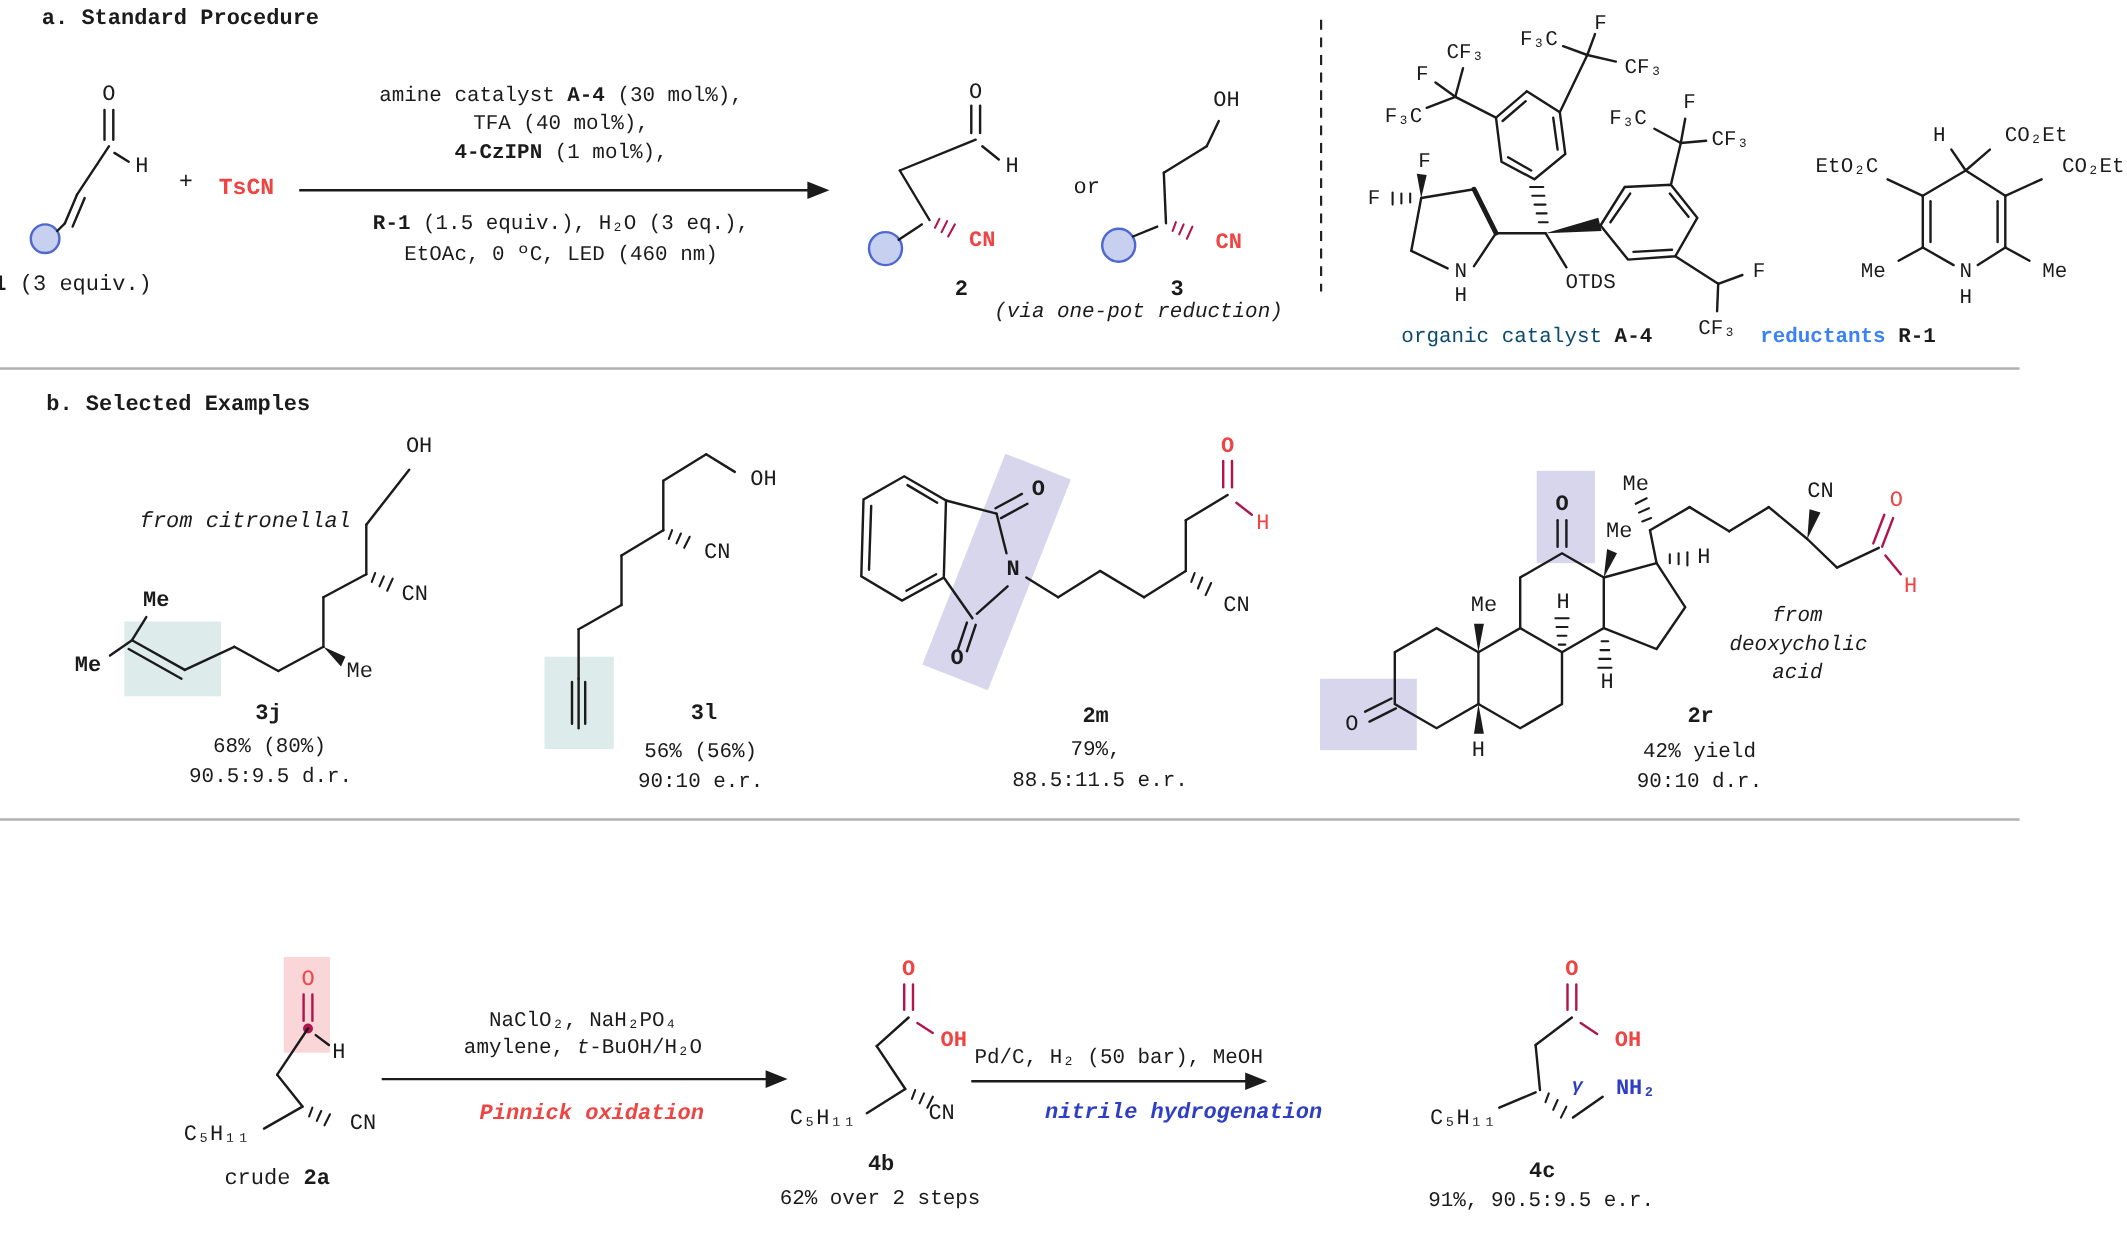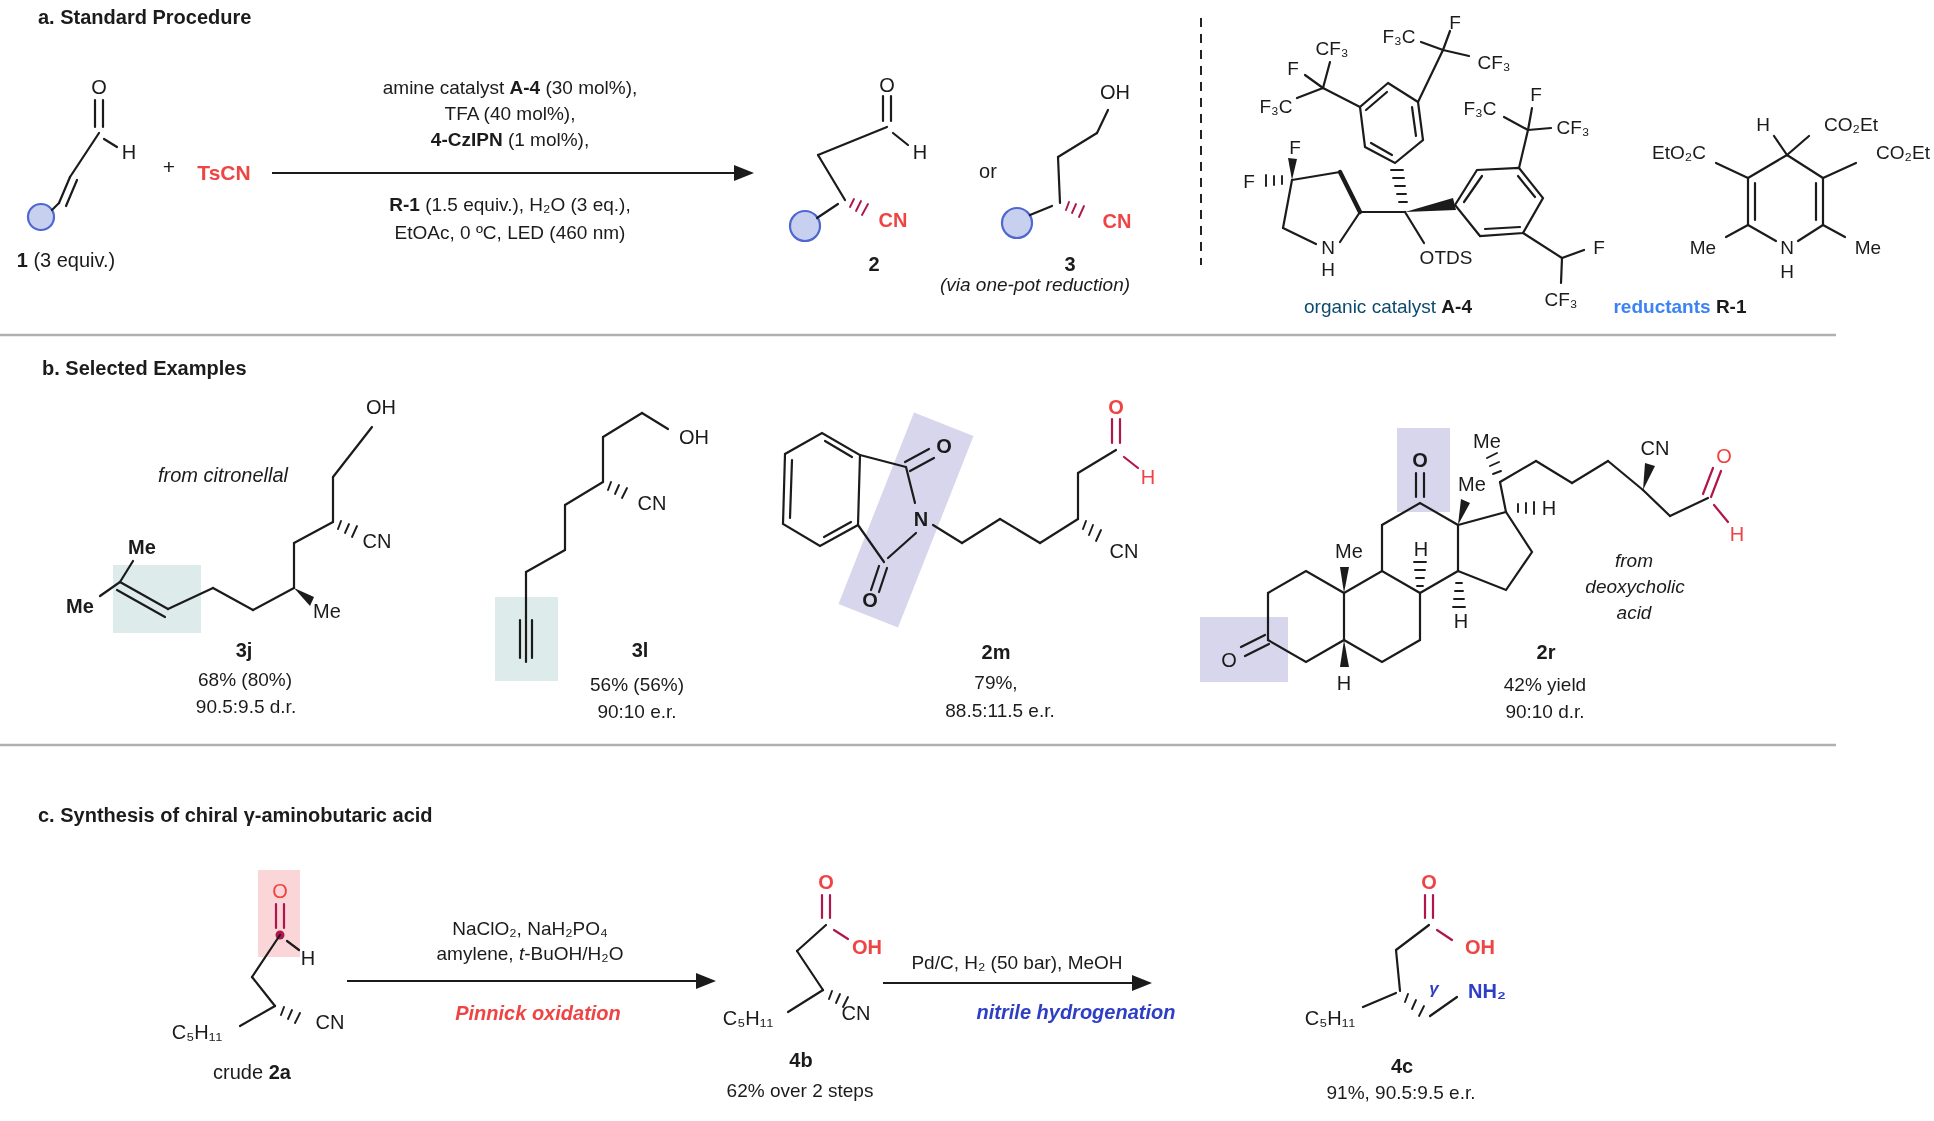--- a/index.html
+++ b/index.html
@@ -1,18 +1,18 @@
 <!DOCTYPE html>
 <html><head>
 <meta charset="utf-8">
 <style>
   *{margin:0;padding:0;box-sizing:border-box}
   html,body{background:#ffffff}
   #canvas{position:relative;width:1934px;height:1121px;background:#fff;overflow:hidden;
-          font-family:Liberation Sans, sans-serif;color:#1b1b1b}
+          font-family:Liberation Mono, monospace;color:#1b1b1b}
   svg.layer{position:absolute;left:0;top:0}
   .lbl{position:absolute;transform:translate(-50%,-50%);white-space:nowrap;font-size:20px;line-height:1}
   .tl{position:absolute;transform:translateY(-50%);white-space:nowrap;font-size:20px;font-weight:bold}
   .s17{font-size:17px}.s19{font-size:19px}.s21{font-size:21px}
   .b{font-weight:bold}.i{font-style:italic}
   .crimson{color:#ef4444}
   .blue{color:#0c4a6e}
   .royal{color:#2e3fc6}
   .indigo{color:#3b82f6}
   .bond{stroke:#1b1b1b;stroke-width:2.2;fill:none;stroke-linecap:round}
@@ -303,21 +303,20 @@
       <line class="bond" x1="1363" y1="1007" x2="1396" y2="993"></line>
       <line class="bond thin" x1="1408" y1="994" x2="1405" y2="1002"></line>
       <line class="bond thin" x1="1416" y1="1000" x2="1412" y2="1009"></line>
       <line class="bond thin" x1="1424" y1="1006" x2="1419" y2="1016"></line>
       <line class="bond" x1="1430" y1="1016" x2="1457" y2="997"></line>
     </g>
   </svg>
 
   <div class="tl" style="left:38px;top:17px">a. Standard Procedure</div>
   <div class="tl" style="left:42px;top:368px">b. Selected Examples</div>
-  <div class="tl" style="left:38px;top:815px">c. Synthesis of chiral γ-aminobutaric acid</div>
 
   <div class="lbl" style="left:99px;top:87px">O</div>
   <div class="lbl" style="left:129px;top:152px">H</div>
   <div class="lbl" style="left:66px;top:260px"><span class="b">1</span><span> (3 equiv.)</span></div>
   <div class="lbl s21" style="left:169px;top:166px">+</div>
   <div class="lbl s21 b crimson" style="left:224px;top:172px">TsCN</div>
 
   <div class="lbl s19" style="left:510px;top:87px"><span>amine catalyst </span><span class="b">A-4</span><span> (30 mol%),</span></div>
   <div class="lbl s19" style="left:510px;top:113px">TFA (40 mol%),</div>
   <div class="lbl s19" style="left:510px;top:139px"><span class="b">4-CzIPN</span><span> (1 mol%),</span></div>

